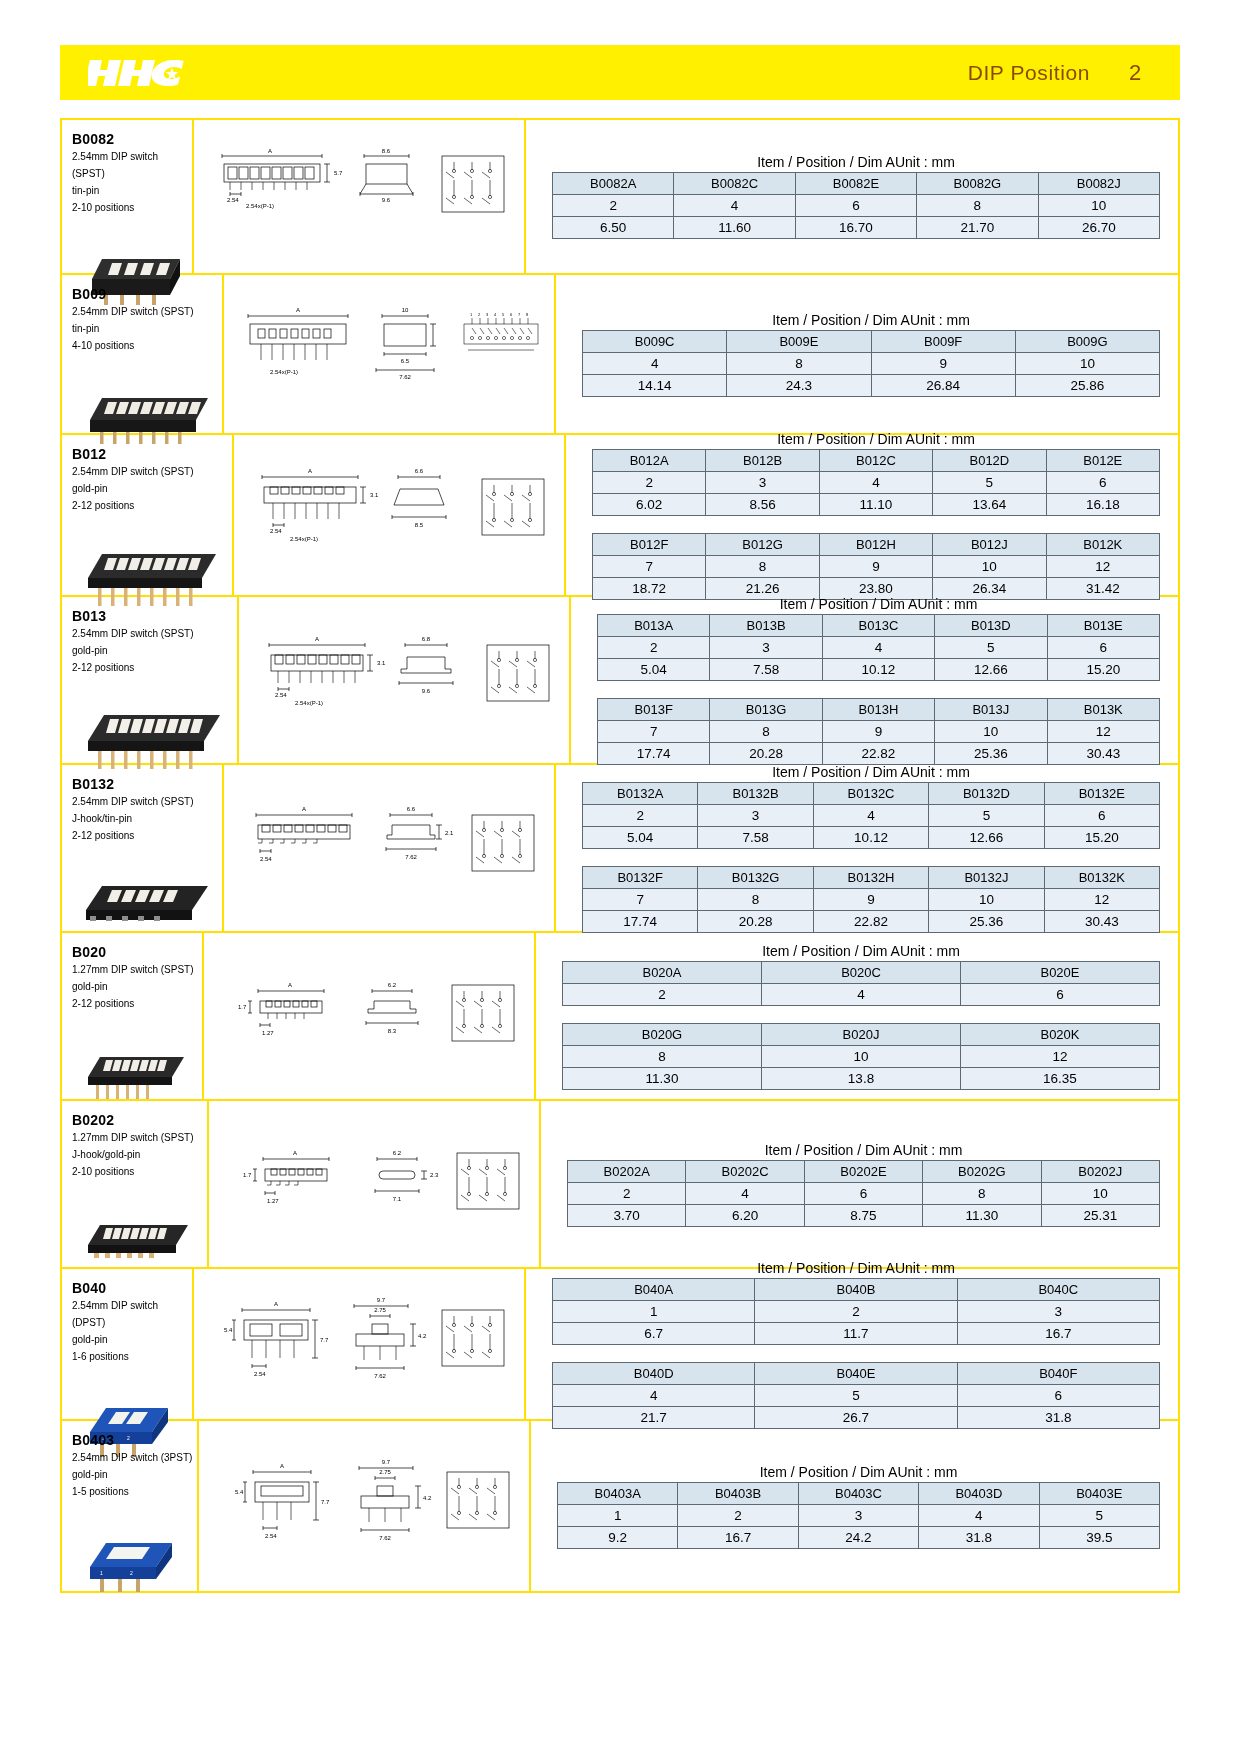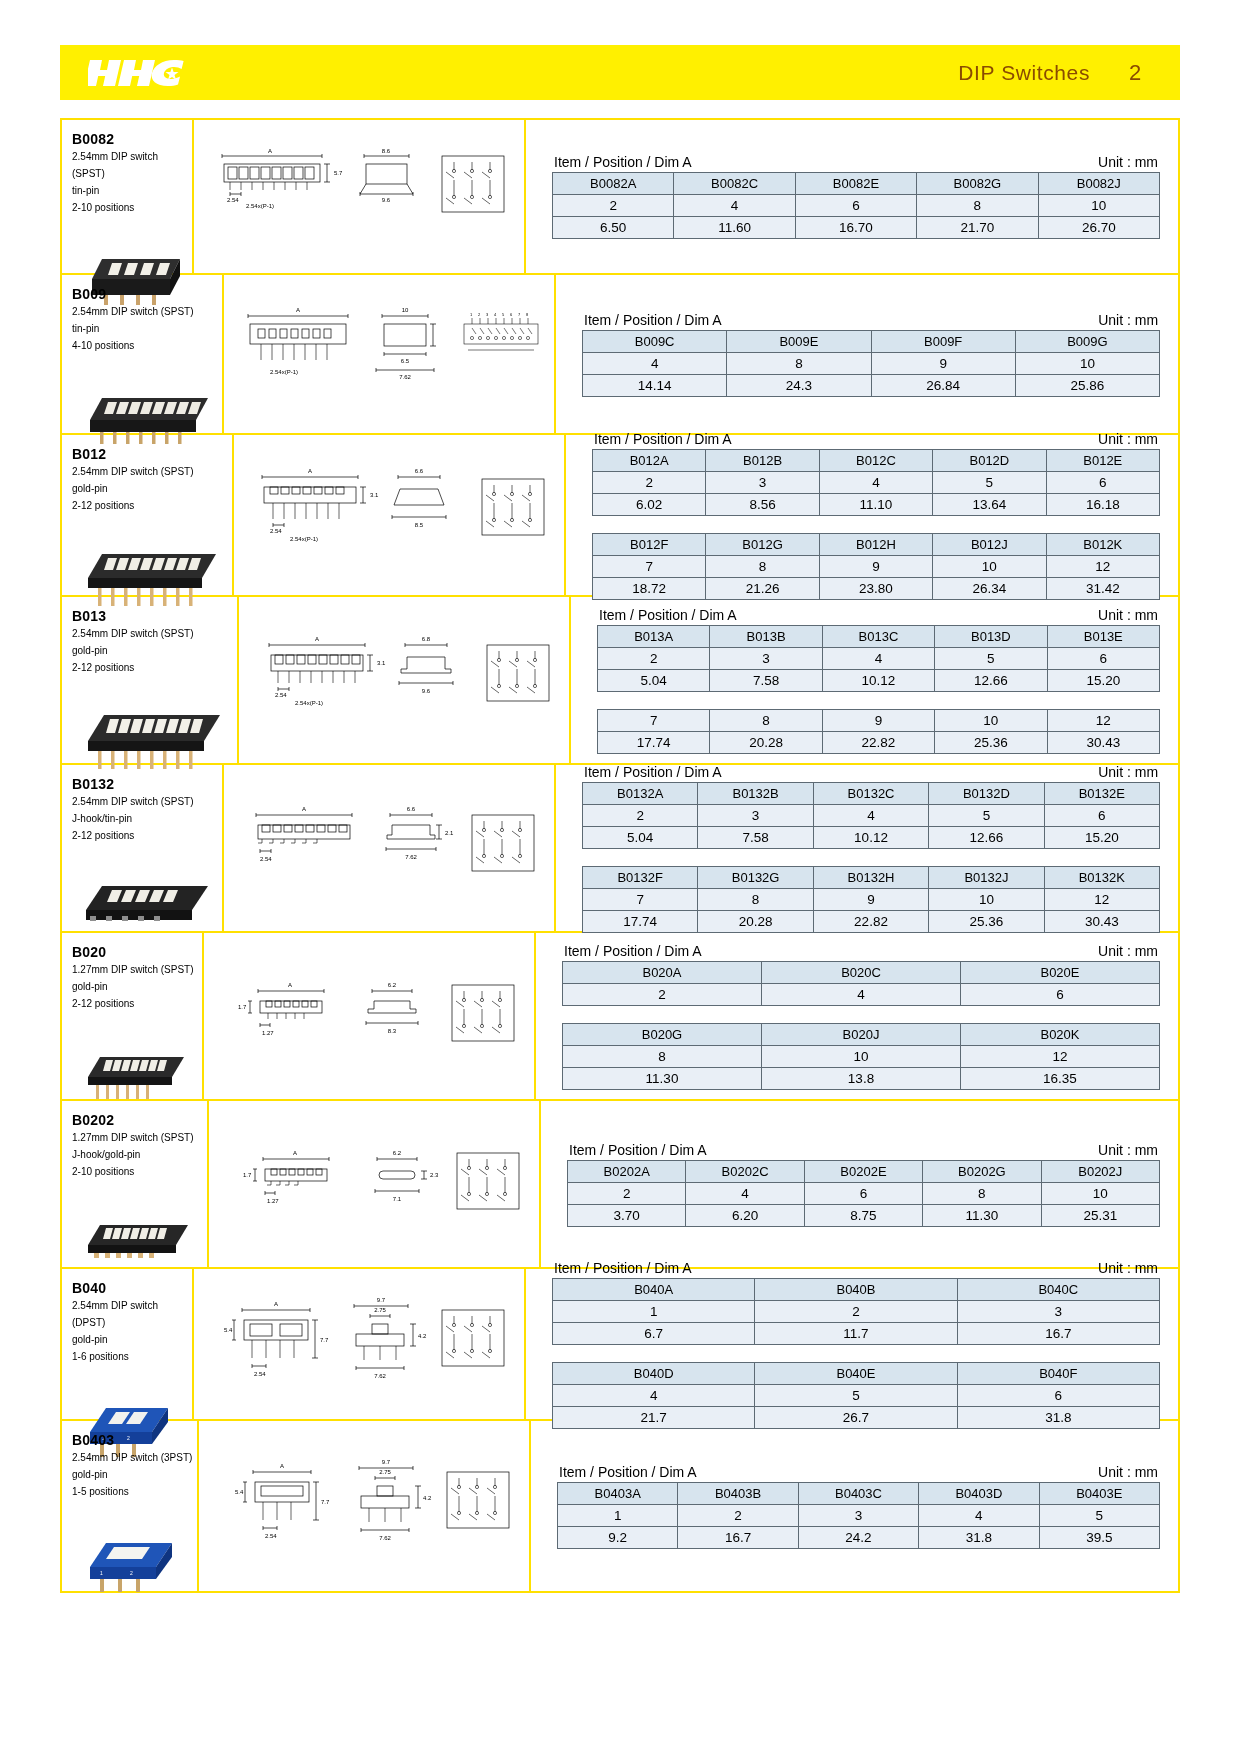--- a/index.html
+++ b/index.html
@@ -80,20 +80,21 @@
     align-items: center;
     justify-content: center;
   }
   .cell-table {
     flex: 1 1 auto;
     box-sizing: border-box;
     padding: 10px 18px 1px 26px;
     display: flex;
     flex-direction: column;
     justify-content: center;
+    align-items: center;
   }
 
   
   .part-code {
     font-size: 14px;
     font-weight: bold;
     line-height: 18px;
     letter-spacing: 0.2px;
   }
   .part-line {
@@ -150,21 +151,21 @@
     <svg width="100" height="34" viewBox="0 0 100 34" aria-hidden="true">
       <g fill="#ffffff">
         <path d="M2 4 h12 l-2 10 h7 l2 -10 h12 l-6 26 h-12 l2.2 -10 h-7 l-2.2 10 h-12 z"></path>
         <path d="M36 4 h12 l-2 10 h7 l2 -10 h12 l-6 26 h-12 l2.2 -10 h-7 l-2.2 10 h-12 z"></path>
         <path d="M86 4 c-12 0 -20 6 -22 13 c-2 7 4 13 16 13 c4 0 7 -0.5 10 -1.5 l2 -8 c-3 1.6 -6 2.4 -9 2.4 c-5 0 -8 -2.6 -7 -6 c1 -3.4 5 -6 10 -6 c3 0 5.5 0.7 7.6 2.2 l2 -8 c-2.6 -0.8 -5.6 -1.1 -9.6 -1.1 z"></path>
         <path d="M84 11.5 l1.6 4.6 h4.9 l-4 3 l1.5 4.7 l-4 -2.9 l-4 2.9 l1.5 -4.7 l-4 -3 h4.9 z"></path>
       </g>
     </svg>
   </div>
   <div class="header-spacer"></div>
-  <div class="header-title">DIP Switches</div>
+  <div class="header-title">DIP Position</div>
   <div class="header-page">2</div>
 </div>
 
 <div class="sheet">
 
   <div class="prow" style="height:155px">
     <div class="cell-desc">
       <div class="part-code">B0082</div>
       <div class="part-line">2.54mm DIP switch (SPST)</div>
       <div class="part-line">tin-pin</div>
@@ -759,20 +760,27 @@
           <td>5.04</td>
           <td>7.58</td>
           <td>10.12</td>
           <td>12.66</td>
           <td>15.20</td>
         </tr>
       </tbody>
         </table>
       <table class="dim gap">
           <tbody>
+        <tr class="hdr">
+          <td>B013F</td>
+          <td>B013G</td>
+          <td>B013H</td>
+          <td>B013J</td>
+          <td>B013K</td>
+        </tr>
         <tr class="pos">
           <td>7</td>
           <td>8</td>
           <td>9</td>
           <td>10</td>
           <td>12</td>
         </tr>
         <tr class="dim">
           <td>17.74</td>
           <td>20.28</td>

